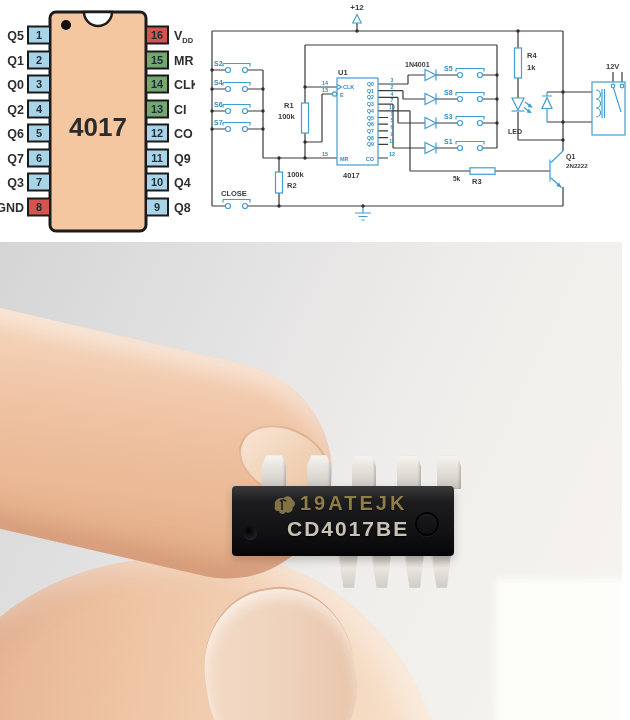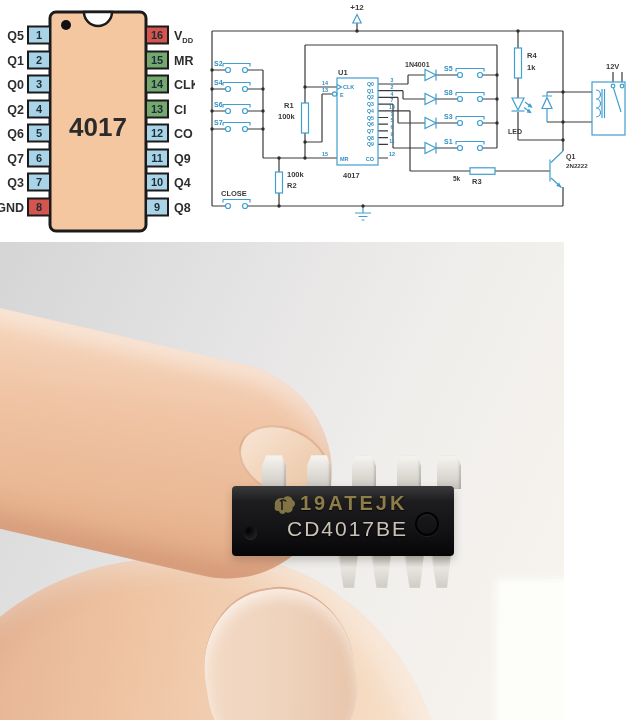--- a/index.html
+++ b/index.html
@@ -14,21 +14,21 @@
   .pin-lb{font-size:12.5px;font-weight:bold;fill:#2e2e2e;}
   .pl{text-anchor:end;} .pr{text-anchor:start;}
   .wire{stroke:#3a3a3a;stroke-width:1.2;fill:none;}
   .comp{stroke:#3f9fd0;stroke-width:1.2;fill:none;}
   .compf{stroke:#3f9fd0;stroke-width:1.2;fill:#ffffff;}
   .dot{fill:#2e2e2e;}
   .tdark{fill:#3a3a3a;font-weight:600;}
   .tblue{fill:#2f8fc4;font-weight:600;}
   .mid{text-anchor:middle;} .end{text-anchor:end;}
   
-  #photo{position:absolute;left:0;top:242px;width:564px;height:478px;overflow:hidden;
+  #photo{position:absolute;left:0;top:242px;width:622px;height:478px;overflow:hidden;
     background:linear-gradient(115deg,#d6d5d6 0%,#e2e1e2 28%,#efedeb 58%,#f8f5ef 100%);}
   #white-patch{position:absolute;left:500px;top:341px;width:130px;height:137px;
     background:#fdfdfa;box-shadow:0 0 8px 4px #fdfdfa;}
   #thumb{position:absolute;left:-80px;top:315px;width:520px;height:330px;
     transform:rotate(-5deg);border-radius:46% 44% 0 0/62% 78% 0 0;
     background:linear-gradient(105deg,#e2ab8c 0%,#eec3a2 38%,#f4d7bc 72%,#f8e4d0 100%);
     box-shadow:inset -18px 10px 30px rgba(255,255,255,.45), inset 20px -10px 40px rgba(150,90,60,.18);}
   #thumbnail{position:absolute;left:205px;top:345px;width:150px;height:170px;
     transform:rotate(-9deg);border-radius:48% 48% 42% 42%;
     background:linear-gradient(100deg,#f4dcc8 0%,#eed2bb 55%,#e7c3a8 100%);
@@ -56,21 +56,21 @@
     box-shadow:0 4px 8px rgba(60,50,40,.25);}
   #chip-dimple{position:absolute;left:12px;top:40px;width:13px;height:13px;border-radius:50%;
     background:radial-gradient(circle at 35% 35%,#000,#222 80%);
     box-shadow:0 1px 1px rgba(255,255,255,.12);}
   #chip-ring{position:absolute;left:183px;top:26px;width:20px;height:20px;border-radius:50%;
     border:2px solid rgba(0,0,0,.9);box-shadow:inset 0 1px 1px rgba(255,255,255,.08),0 1px 1px rgba(255,255,255,.07);}
   #chip-line1{position:absolute;left:40px;top:6px;display:flex;align-items:center;gap:4px;
     color:#8d7d49;font-size:20px;font-weight:bold;letter-spacing:3px;
     text-shadow:0 1px 1px rgba(0,0,0,.7);}
   #chip-line2{position:absolute;left:55px;top:31px;color:#c9c3b5;font-size:21px;
-    font-weight:normal;letter-spacing:2px;text-shadow:0 1px 2px rgba(0,0,0,.8);}
+    font-weight:bold;letter-spacing:2px;text-shadow:0 1px 2px rgba(0,0,0,.8);}
 </style>
 </head>
 <body>
 
 <div id="stage">
 <div id="top-strip">
 
 <svg id="pinout-svg" width="195" height="242" viewBox="0 0 195 242">
   <rect x="50" y="12" width="96" height="219" rx="6" stroke="#1b1b1b" stroke-width="3" fill="#f4c7a0"></rect>
   <path d="M84,12 a14,14 0 0 0 28,0 Z" fill="#ffffff" stroke="#1b1b1b" stroke-width="2.5"></path>

